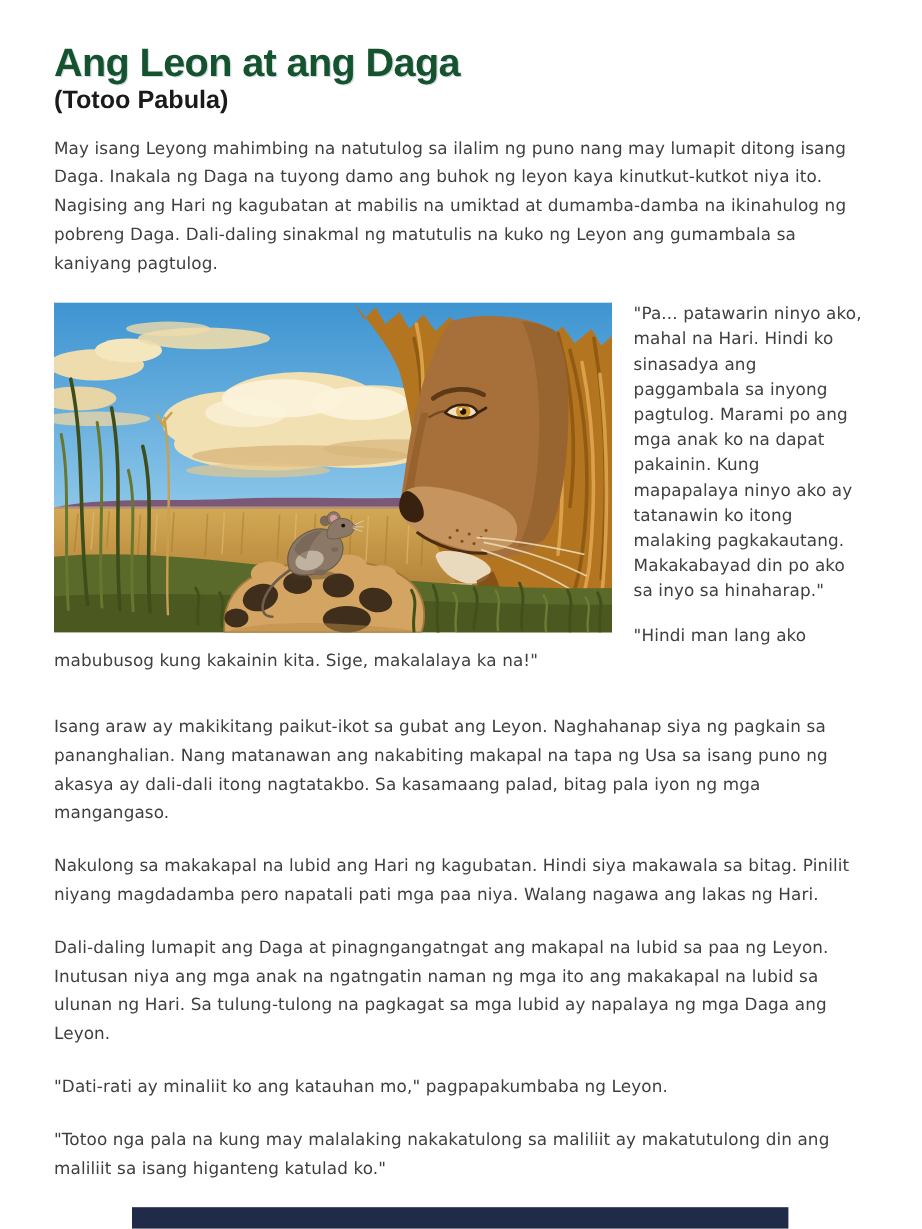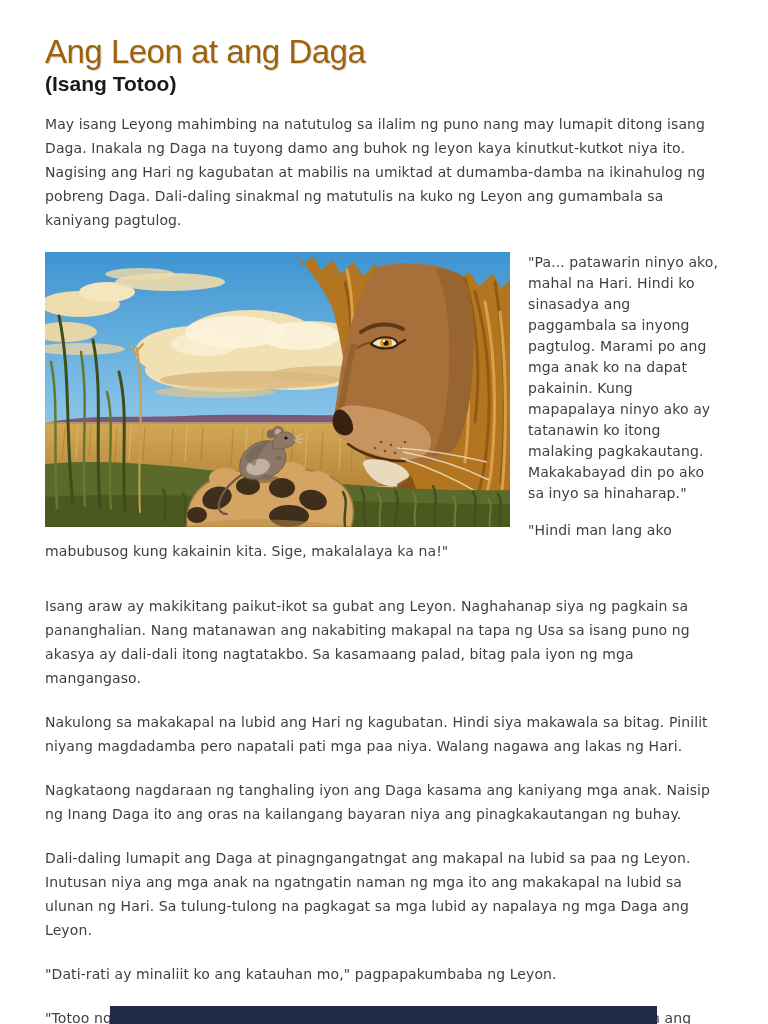--- a/index.html
+++ b/index.html
@@ -9,25 +9,25 @@
     font-family:"DejaVu Sans","Liberation Sans",sans-serif;
   }
   .page{
     position:relative;
     padding:34px 45px 0 45px;
     width:678px;
   }
   h1.doc-title{
     margin:0;
     font-family:"Liberation Sans",sans-serif;
-    font-weight:normal;
+    font-weight:bold;
     font-size:33px;
     line-height:1.12;
     letter-spacing:-0.5px;
-    color:#a16207;
+    color:#14532d;
     text-shadow:1px 1px 0 rgba(150,170,190,0.45);
   }
   .doc-subtitle{
     margin:1px 0 0 0;
     font-family:"Liberation Sans",sans-serif;
     font-weight:bold;
     font-size:21px;
     color:#1a1a1a;
   }
   .story{
@@ -55,21 +55,21 @@
     width:547px;height:18px;
     background:#1f2b49;
   }
 </style>
 </head>
 <body>
 
 <div class="page">
 
   <h1 class="doc-title">Ang Leon at ang Daga</h1>
-  <div class="doc-subtitle">(Isang Totoo)</div>
+  <div class="doc-subtitle">(Totoo Pabula)</div>
 
   <div class="story">
 
     <p>May isang Leyong mahimbing na natutulog sa ilalim ng puno nang may lumapit ditong isang Daga. Inakala ng Daga na tuyong damo ang buhok ng leyon kaya kinutkut-kutkot niya ito. Nagising ang Hari ng kagubatan at mabilis na umiktad at dumamba-damba na ikinahulog ng pobreng Daga. Dali-daling sinakmal ng matutulis na kuko ng Leyon ang gumambala sa kaniyang pagtulog.</p>
 
     <div class="figure-wrap">
 
       <svg class="illustration" viewBox="0 0 465 275" xmlns="http://www.w3.org/2000/svg" aria-hidden="true">
         <defs>
           <linearGradient id="skyG" x1="0" y1="0" x2="0" y2="1">
@@ -258,21 +258,20 @@
 
       <p class="quote">"Pa... patawarin ninyo ako, mahal na Hari. Hindi ko sinasadya ang paggambala sa inyong pagtulog. Marami po ang mga anak ko na dapat pakainin. Kung mapapalaya ninyo ako ay tatanawin ko itong malaking pagkakautang. Makakabayad din po ako sa inyo sa hinaharap."</p>
       <p class="quote">"Hindi man lang ako mabubusog kung kakainin kita. Sige, makalalaya ka na!"</p>
 
       <div class="clear"></div>
     </div>
 
     <div class="after-figure">
       <p>Isang araw ay makikitang paikut-ikot sa gubat ang Leyon. Naghahanap siya ng pagkain sa pananghalian. Nang matanawan ang nakabiting makapal na tapa ng Usa sa isang puno ng akasya ay dali-dali itong nagtatakbo. Sa kasamaang palad, bitag pala iyon ng mga mangangaso.</p>
       <p>Nakulong sa makakapal na lubid ang Hari ng kagubatan. Hindi siya makawala sa bitag. Pinilit niyang magdadamba pero napatali pati mga paa niya. Walang nagawa ang lakas ng Hari.</p>
-      <p>Nagkataong nagdaraan ng tanghaling iyon ang Daga kasama ang kaniyang mga anak. Naisip ng Inang Daga ito ang oras na kailangang bayaran niya ang pinagkakautangan ng buhay.</p>
       <p>Dali-daling lumapit ang Daga at pinagngangatngat ang makapal na lubid sa paa ng Leyon. Inutusan niya ang mga anak na ngatngatin naman ng mga ito ang makakapal na lubid sa ulunan ng Hari. Sa tulung-tulong na pagkagat sa mga lubid ay napalaya ng mga Daga ang Leyon.</p>
       <p>"Dati-rati ay minaliit ko ang katauhan mo," pagpapakumbaba ng Leyon.</p>
       <p>"Totoo nga pala na kung may malalaking nakakatulong sa maliliit ay makatutulong din ang maliliit sa isang higanteng katulad ko."</p>
 
     </div>
 
   </div>
 </div>
 
 <div class="footer-bar"></div>

